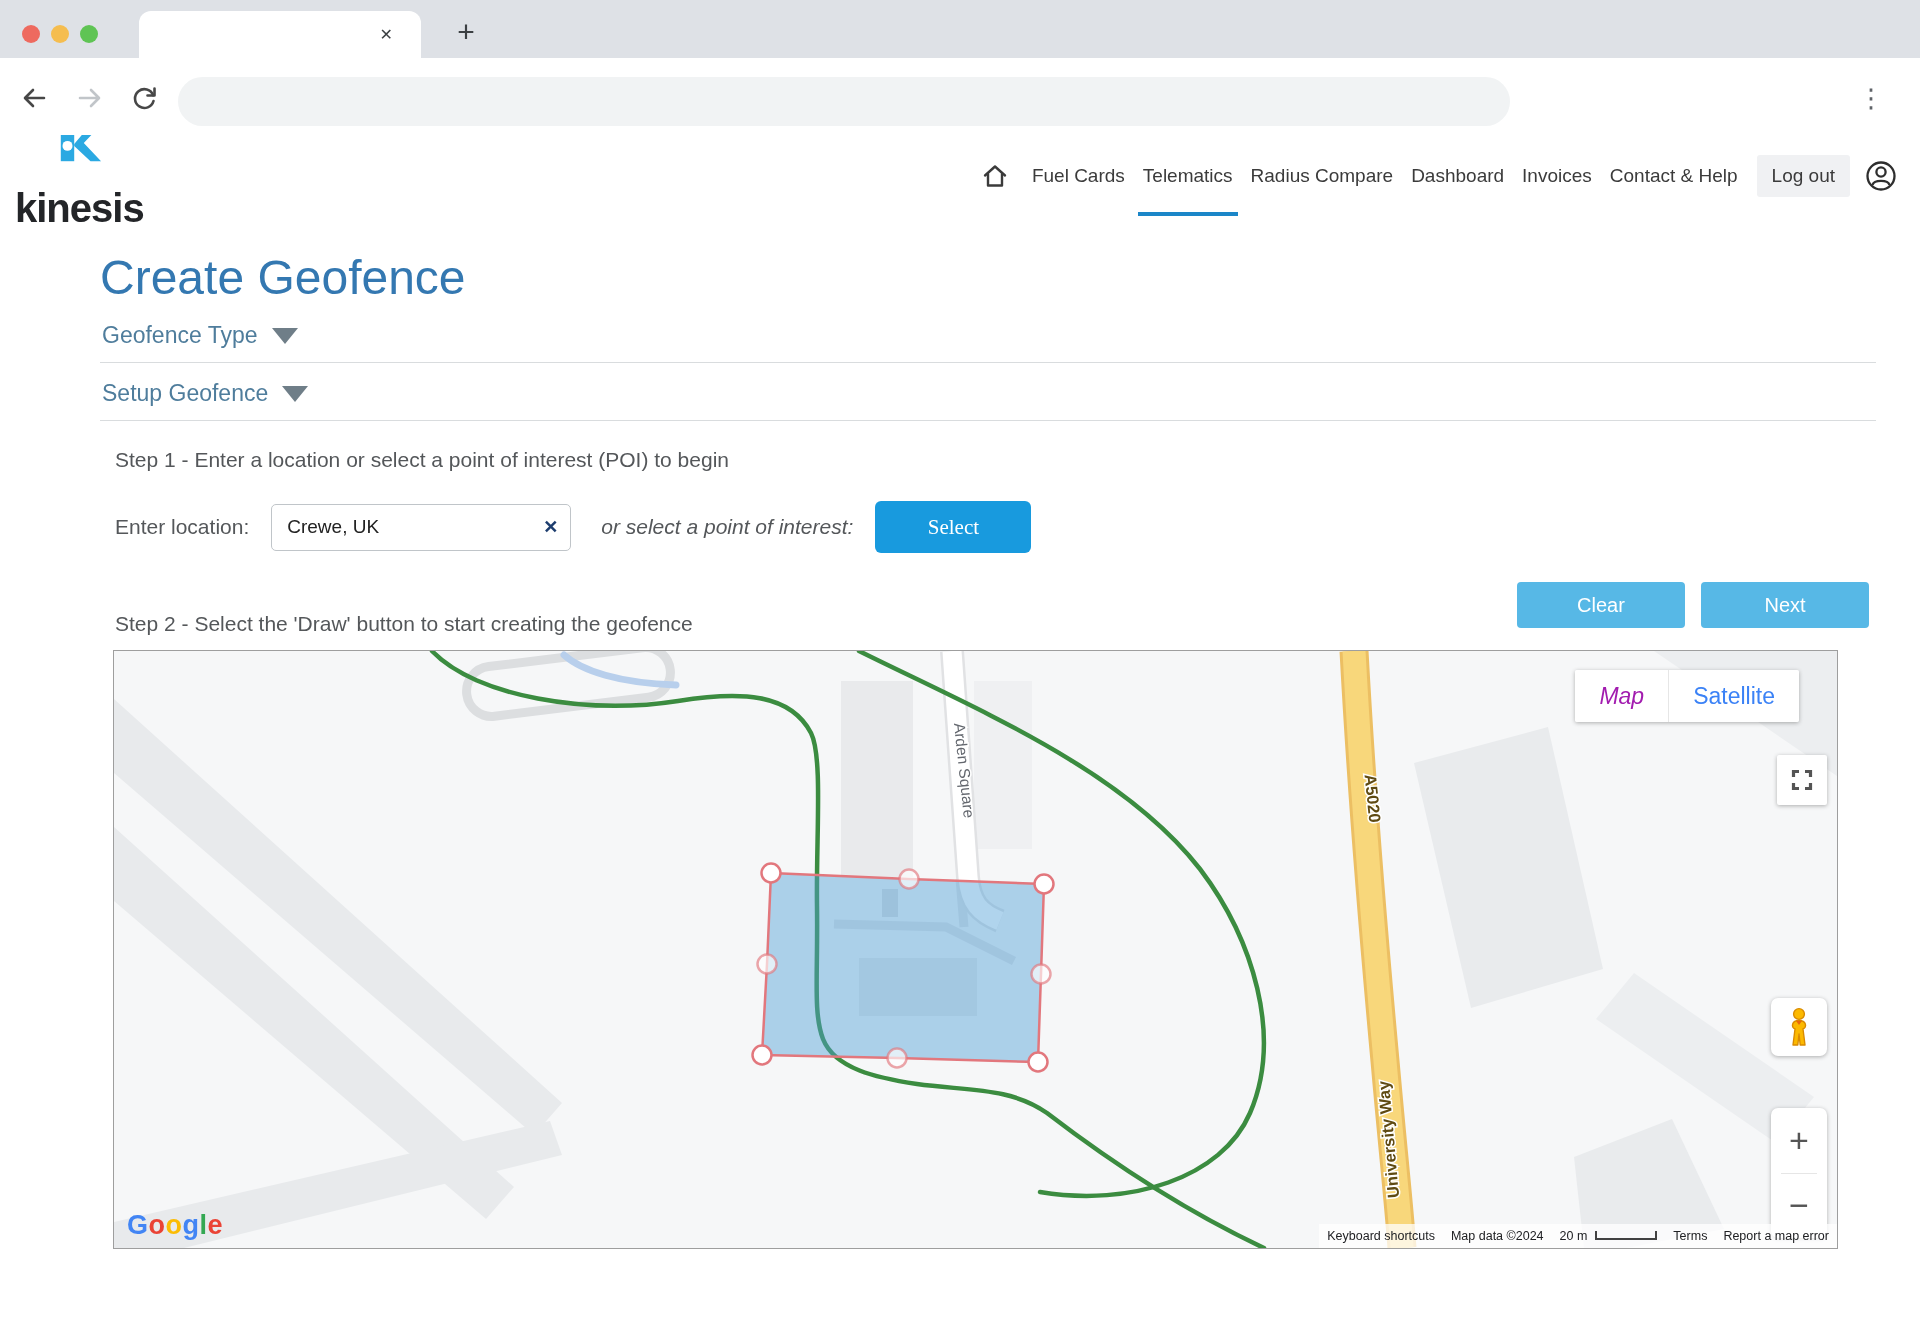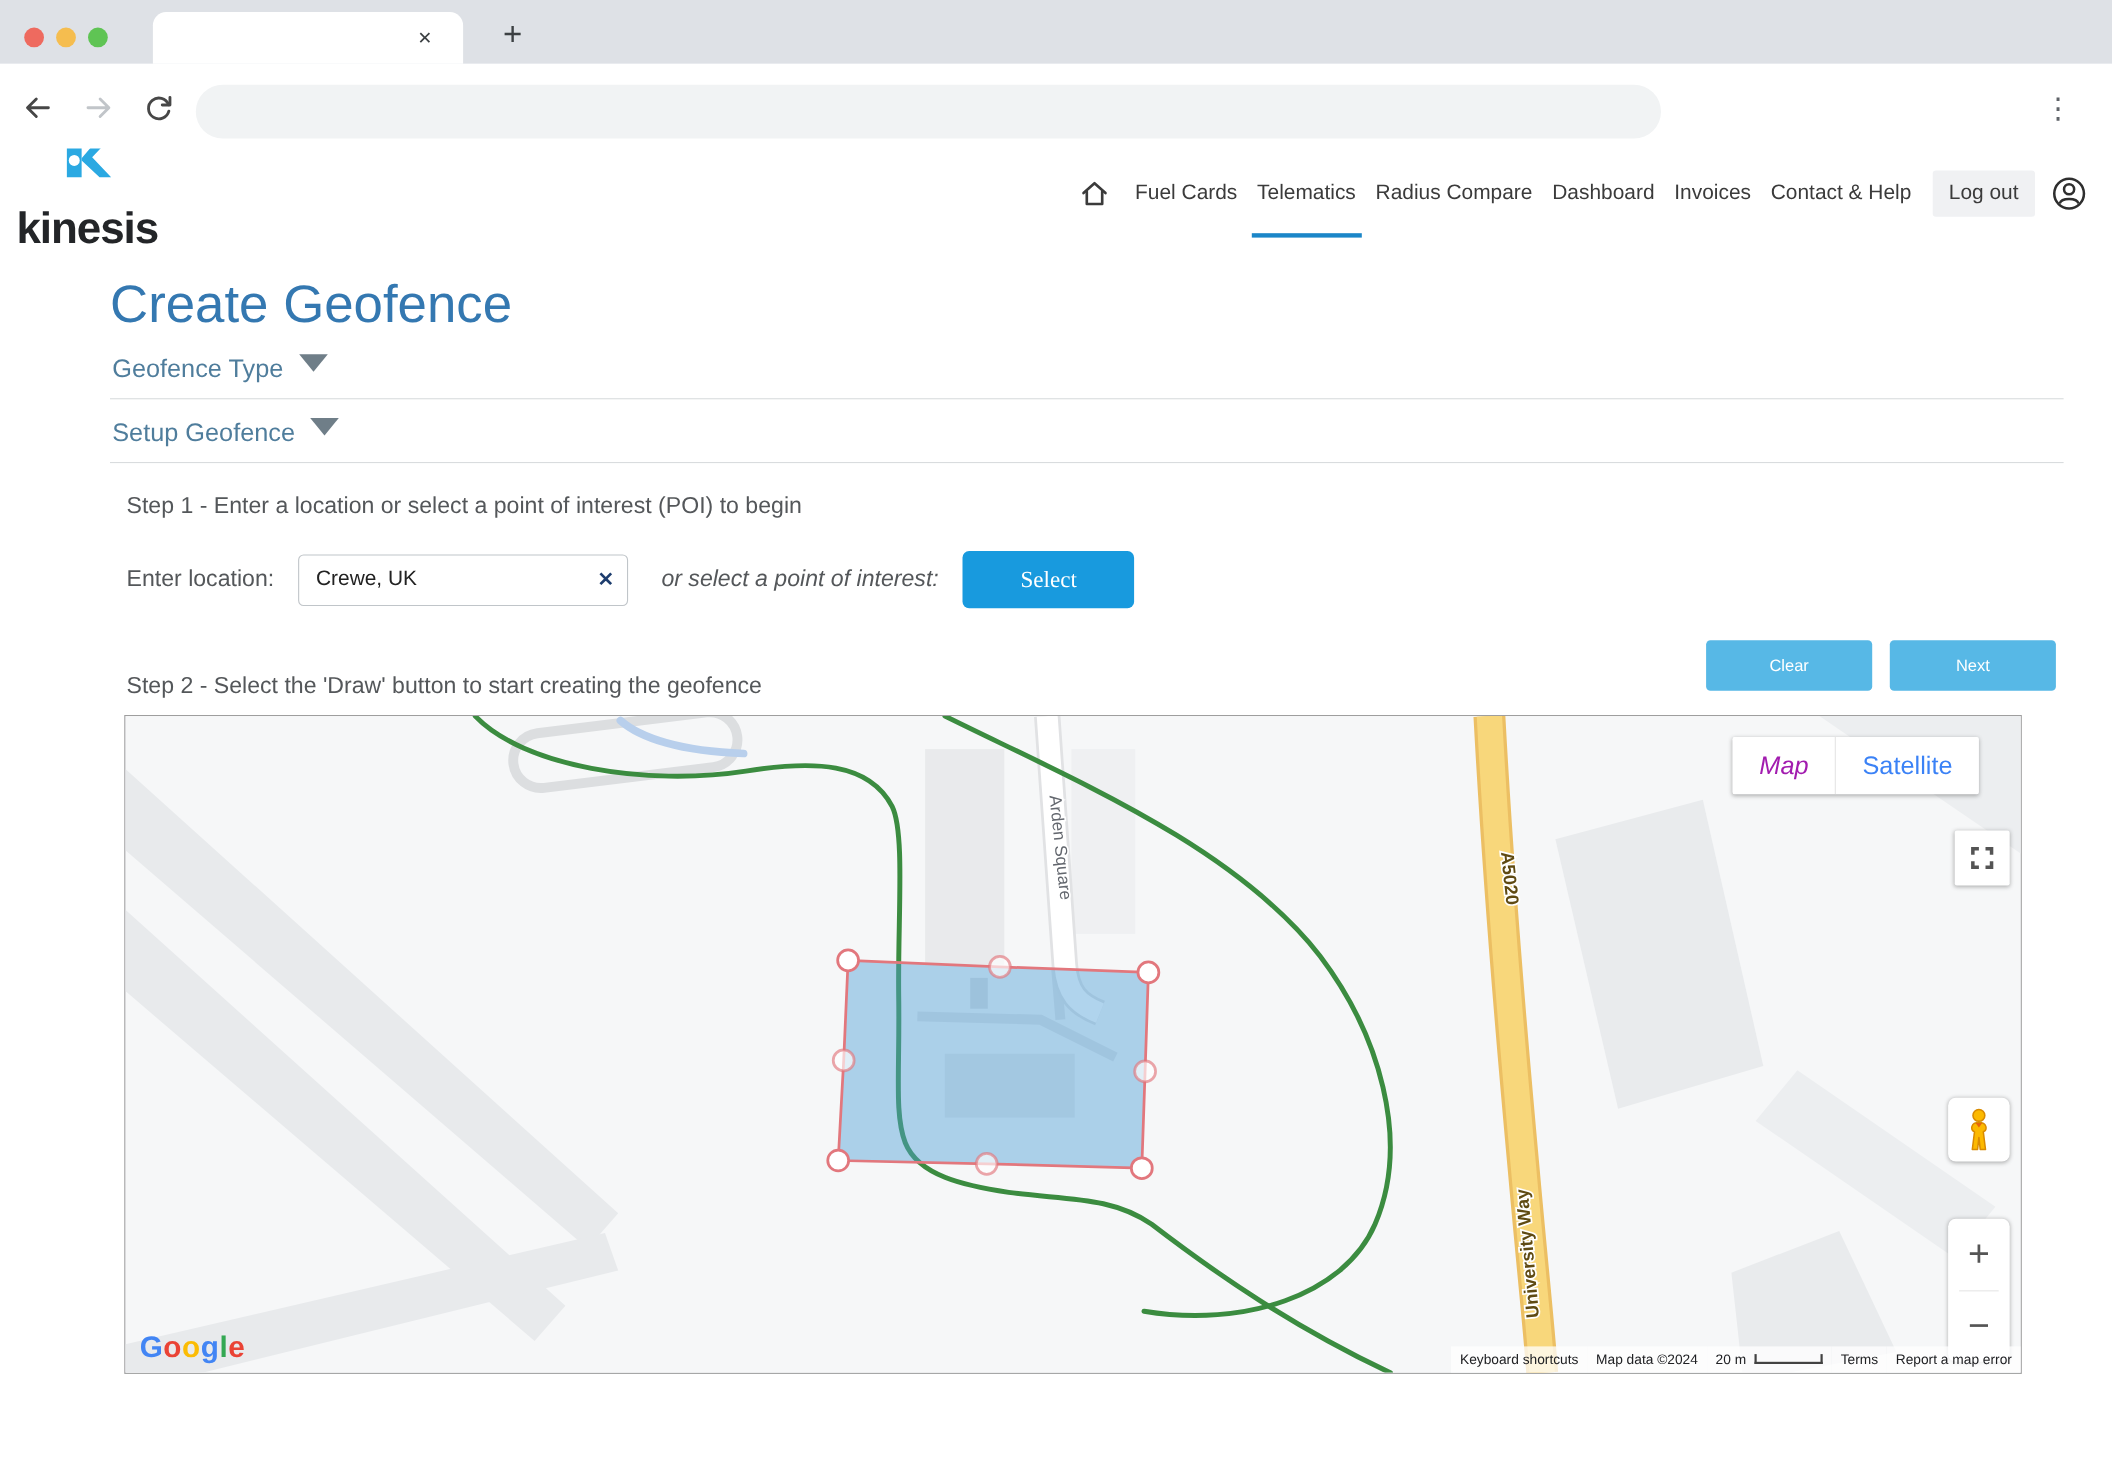--- a/index.html
+++ b/index.html
@@ -28,34 +28,34 @@
   .main-nav { display:flex; align-items:center; height:81px; }
   .nav-item { position:relative; display:flex; align-items:center; height:81px; padding:0 9px; font-size:19px; color:#3b3b3b; cursor:pointer; white-space:nowrap; }
   .nav-item.active::after { content:""; position:absolute; left:4px; right:4px; bottom:0; height:4px; background:#1b86c8; }
   .nav-home { padding:0 14px 0 6px; }
   .logout { margin-left:10px; background:#f0f1f3; padding:10px 15px; font-size:19px; color:#3b3b3b; border-radius:3px; cursor:pointer; }
   .avatar { margin-left:14px; display:flex; align-items:center; }
 
   
   .main { padding:0 44px 0 100px; }
   .page-title { margin-top:34px; font-size:48px; font-weight:400; color:#3478b1; }
-  .section-row { display:flex; align-items:flex-start; gap:14px; padding:17px 0 13px 2px; font-size:23px; color:#4f7d9c; cursor:pointer; }
+  .section-row { display:flex; align-items:center; gap:14px; padding:17px 0 13px 2px; font-size:23px; color:#4f7d9c; cursor:pointer; }
   .tri-down { width:0; height:0; border-left:13px solid transparent; border-right:13px solid transparent; border-top:16px solid #6f7e88; }
   .hr { border-top:1px solid #d9dcde; }
   .step-text { font-size:21px; color:#54575a; }
   .step1 { margin:27px 0 0 15px; }
   .loc-row { display:flex; align-items:center; margin:29px 0 0 15px; }
   .loc-label { font-size:21px; color:#54575a; margin-right:22px; }
   .loc-wrap { position:relative; width:300px; height:47px; }
   .loc-input { width:100%; height:100%; border:1px solid #c0c5c9; border-radius:5px; padding:0 42px 0 15px; font-size:19px; color:#222; outline:none; }
   .loc-clear { position:absolute; right:13px; top:12px; font-size:18px; font-weight:700; color:#1d3d6e; cursor:pointer; }
   .poi-label { font-size:21px; color:#54575a; margin:0 22px 0 30px;font-style:italic; }
   .btn-select { width:156px; height:52px; background:#189ade; border:none; border-radius:6px; color:#fff; font-size:21px; cursor:pointer; font-family:Liberation Serif, serif; }
   .actions { display:flex; justify-content:flex-end; gap:16px; margin:29px 7px 0 0; }
-  .btn-light { width:151px; height:46px; background:#57b8e6; border:none; border-radius:4px; color:#fff; font-size:15px; cursor:pointer; font-family:inherit; }
+  .btn-light { width:168px; height:46px; background:#57b8e6; border:none; border-radius:4px; color:#fff; font-size:20px; cursor:pointer; font-family:inherit; }
   .step2 { margin:-16px 0 0 15px; }
 
   
   .map { position:relative; margin:14px 0 0 13px; width:1725px; height:599px; border:1px solid #9e9e9e; overflow:hidden; background:#f6f7f8; }
   .map-svg { position:absolute; left:0; top:0; }
   .map-toggle { position:absolute; top:19px; right:38px; display:flex; box-shadow:0 1px 4px rgba(0,0,0,.3); border-radius:2px; overflow:hidden; }
   .mt-btn { height:52px; background:#fff; display:flex; align-items:center; padding:0 24px; font-size:23px; cursor:pointer; }
   .mt-btn.sel { color:#a21caf;font-style:italic; }
   .mt-btn.unsel { color:#3b82f6; border-left:1px solid #e6e6e6; }
   .fullscreen { position:absolute; top:104px; right:10px; width:50px; height:50px; background:#fff; box-shadow:0 1px 4px rgba(0,0,0,.3);

